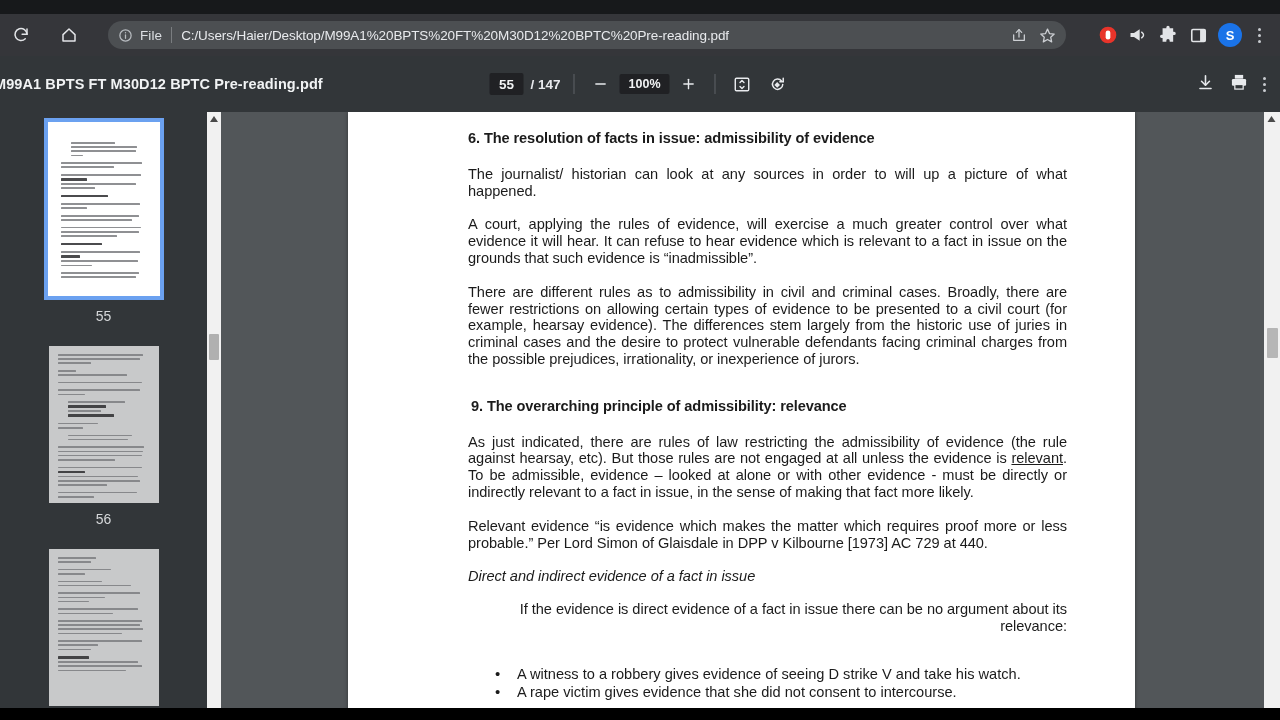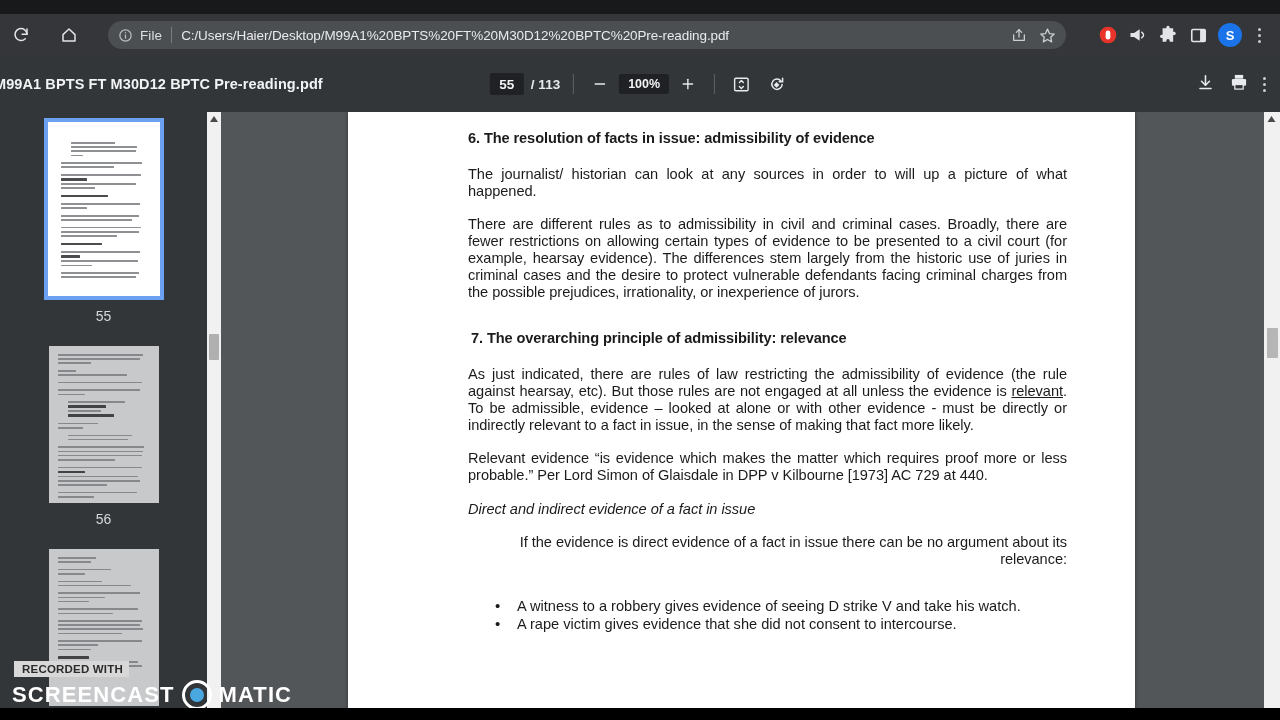--- a/index.html
+++ b/index.html
@@ -443,21 +443,21 @@
   </div>
 </div>
 
 <div id="pdf-app">
 
   <div id="pdf-toolbar">
     <div id="pdf-title">M99A1 BPTS FT M30D12 BPTC Pre-reading.pdf</div>
 
     <div id="pdf-center-controls">
       <input id="page-input" value="55" style="">
-      <span id="page-count">/ 113</span>
+      <span id="page-count">/ 147</span>
       <span class="vdivider"></span>
       <span class="zoom-btn">
         <svg width="16" height="16" viewBox="0 0 24 24" stroke="#e8eaed" stroke-width="2.1" stroke-linecap="round">
             <line x1="5" y1="12" x2="19" y2="12"></line>
           </svg>
       </span>
       <span id="zoom-level">100%</span>
       <span class="zoom-btn">
         <svg width="16" height="16" viewBox="0 0 24 24" stroke="#e8eaed" stroke-width="2.1" stroke-linecap="round">
             <line x1="5" y1="12" x2="19" y2="12"></line>
@@ -623,26 +623,27 @@
   </div>
 
   <div id="doc-area">
     <div id="pdf-page">
       <div class="doc">
 
         <h3>6. The resolution of facts in issue: admissibility of evidence</h3>
 
         <p>The journalist/ historian can look at any sources in order to will up a picture of what happened.</p>
 
+        <p>A court, applying the rules of evidence, will exercise a much greater control over what evidence it will hear. It can refuse to hear evidence which is relevant to a fact in issue on the grounds that such evidence is “inadmissible”.</p>
 
         <p>There are different rules as to admissibility in civil and criminal cases. Broadly, there are fewer restrictions on allowing certain types of evidence to be presented to a civil court (for example, hearsay evidence). The differences stem largely from the historic use of juries in criminal cases and the desire to protect vulnerable defendants facing criminal charges from the possible prejudices, irrationality, or inexperience of jurors.</p>
 
         <div class="spacer-sm"></div>
 
-        <h3 class="indent">7. The overarching principle of admissibility: relevance</h3>
+        <h3 class="indent">9. The overarching principle of admissibility: relevance</h3>
 
         <p><span>As just indicated, there are rules of law restricting the admissibility of evidence (the rule against hearsay, etc). But those rules are not engaged at all unless the evidence is </span><u>relevant</u><span>. To be admissible, evidence – looked at alone or with other evidence - must be directly or indirectly relevant to a fact in issue, in the sense of making that fact more likely.</span></p>
 
         <p>Relevant evidence “is evidence which makes the matter which requires proof more or less probable.” Per Lord Simon of Glaisdale in DPP v Kilbourne [1973] AC 729 at 440.</p>
 
         <p class="italic-head">Direct and indirect evidence of a fact in issue</p>
 
         <p class="nojust">If the evidence is direct evidence of a fact in issue there can be no argument about its relevance:</p>
 
         <div class="spacer-sm"></div>
@@ -663,25 +664,15 @@
         </svg>
     </div>
     <div class="sb-thumb" style="top:216px;height:30px;"></div>
     <div class="sb-arrow-down">
       <svg width="9" height="6" viewBox="0 0 8 6">
           <polygon points="0,0 8,0 4,6" fill="#4a4a4a"></polygon>
         </svg>
     </div>
   </div>
 
-  <div id="watermark">
-    <div id="wm-recorded">RECORDED WITH</div>
-    <div id="wm-main">
-      <span class="wm-word">SCREENCAST</span>
-      <span id="wm-dot">
-          <i></i>
-        </span>
-      <span class="wm-word">MATIC</span>
-    </div>
-  </div>
 
   <div id="bottom-bar"></div>
 </div>
 
 </body></html>

